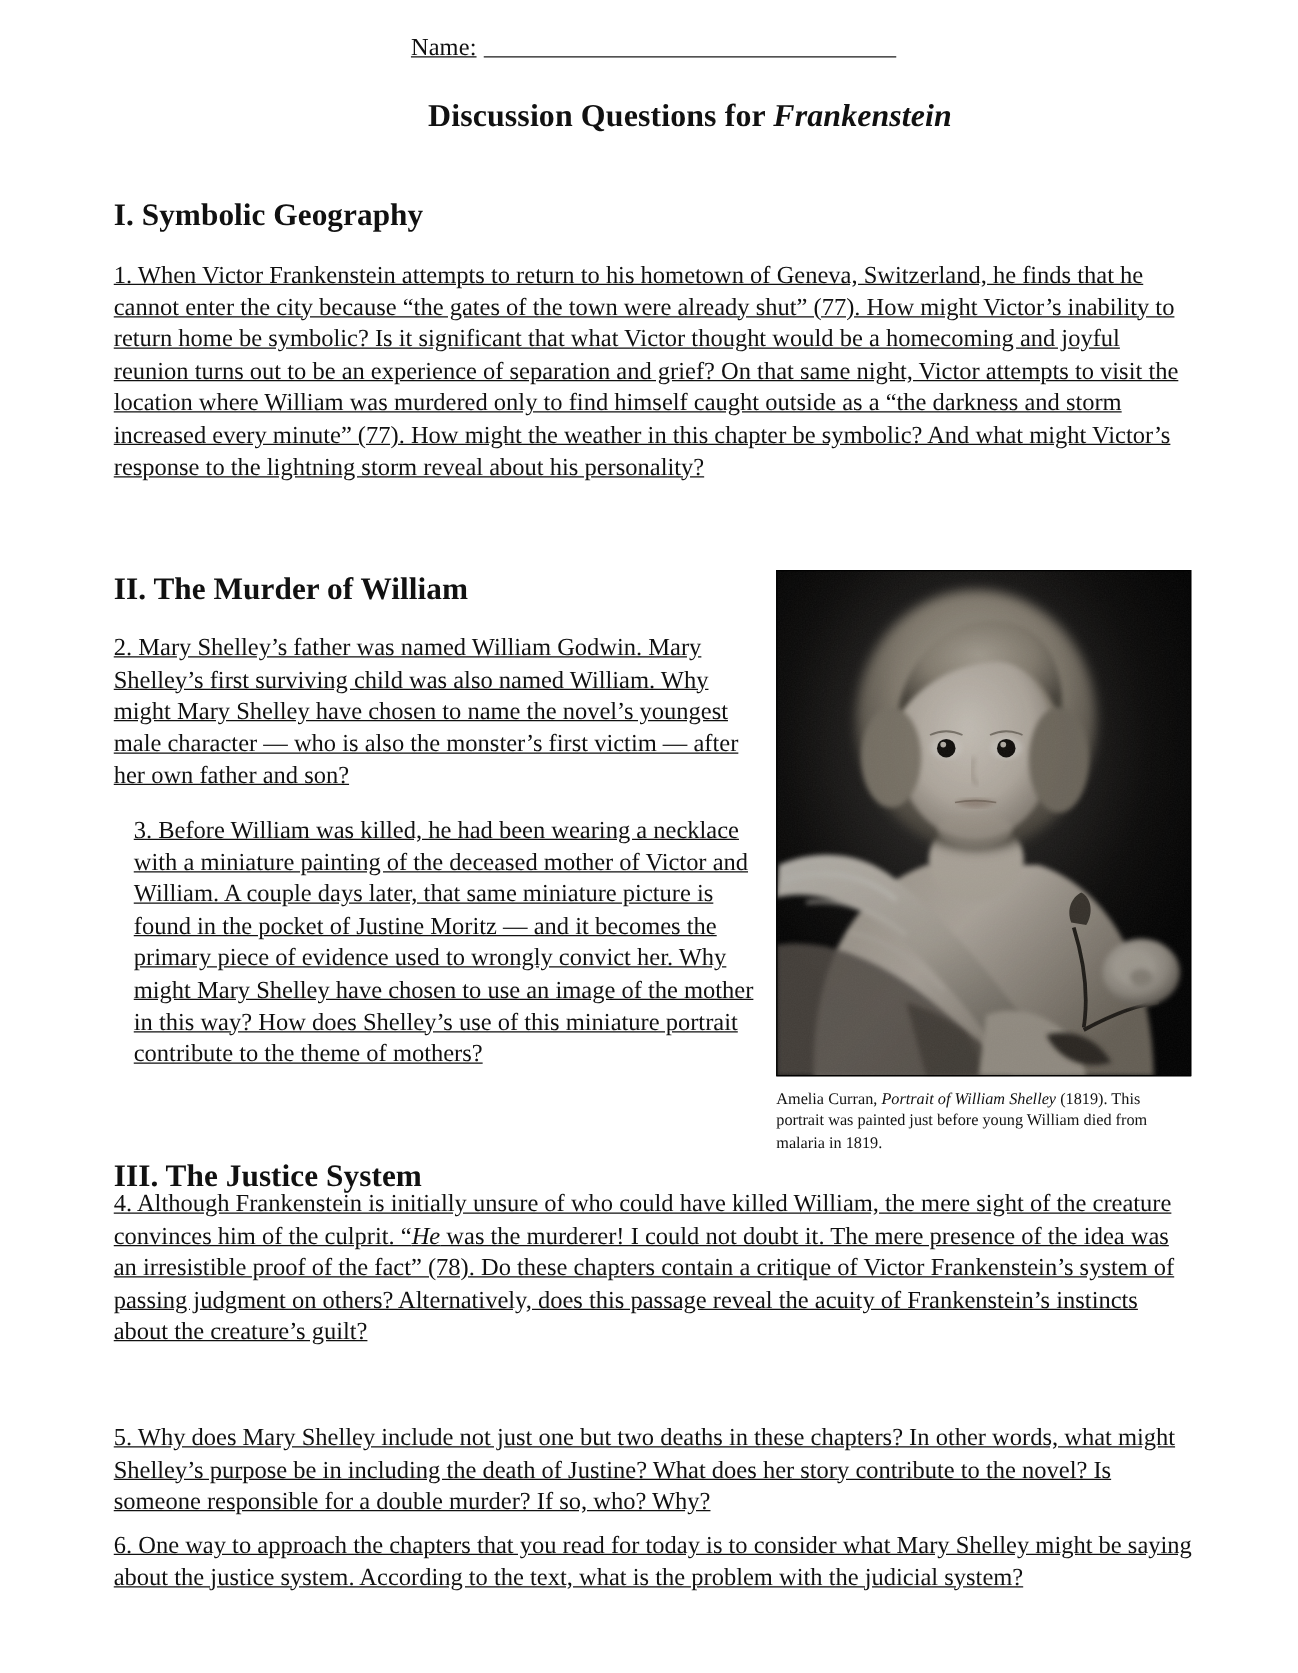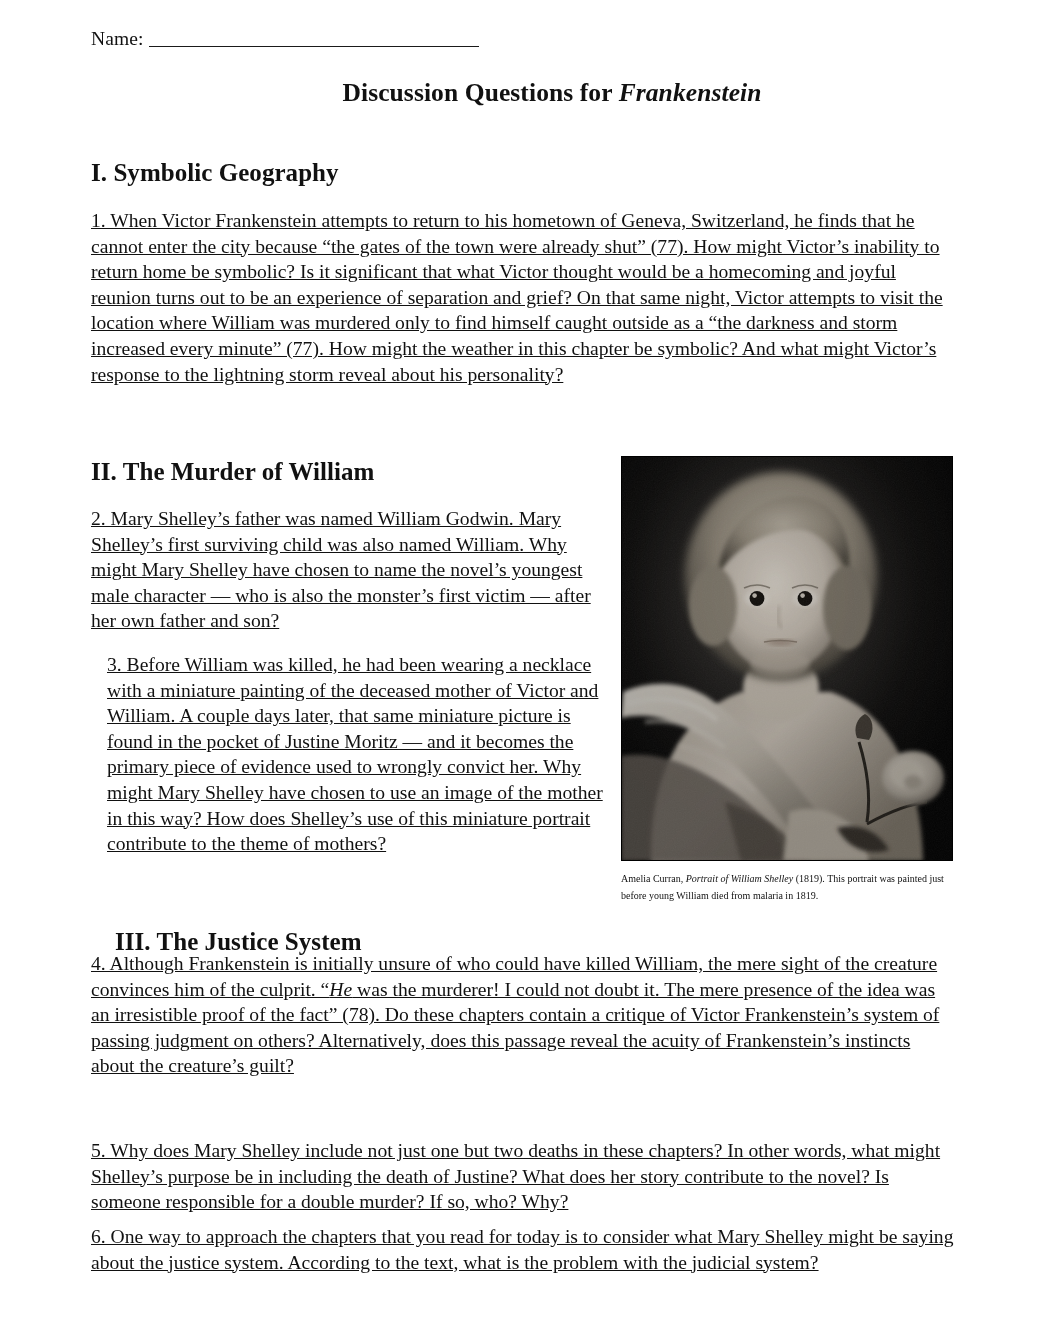--- a/index.html
+++ b/index.html
@@ -16,24 +16,25 @@
     color: #111111;
     overflow: hidden;
   }
 
   
   .name-line {
     position: absolute;
     top: 28px;
     left: 91px;
     width: 864px;
-    text-align: left;
+    text-align: center;
     font-size: 19.5px;
     letter-spacing: 0.1px;
     white-space: nowrap;
+    text-decoration: underline;
   }
   .name-label { font-size: 19.5px; }
   .name-rule {
     display: inline-block;
     width: 330px;
     border-bottom: 1.7px solid #1a1a1a;
     margin-left: 6px;
     vertical-align: -2px;
   }
 
@@ -66,21 +67,21 @@
   .section-heading {
     position: absolute;
     left: 91px;
     font-size: 25px;
     font-weight: bold;
     letter-spacing: 0.05px;
     white-space: nowrap;
   }
   #heading-1 { top: 159px; }
   #heading-2 { top: 458px; text-align: center; }
-  #heading-3 { top: 928px; margin-left: 24px; }
+  #heading-3 { top: 928px; }
 
   
   .para {
     position: absolute;
     left: 91px;
     font-size: 19.6px;
     line-height: 25.6px;
     text-align: left;
     color: #111111;
     text-decoration: underline;
@@ -103,21 +104,21 @@
   }
   .figure-img {
     display: block;
     width: 332px;
     height: 405px;
     background: #050505;
   }
   .figure-caption {
     margin-top: 9px;
     width: 332px;
-    font-size: 10px;
+    font-size: 13px;
     line-height: 17.4px;
     color: #111111;
   }
   .figure-caption .it { font-style: italic; }
 </style>
 </head>
 <body>
 
 <div class="page">
 

